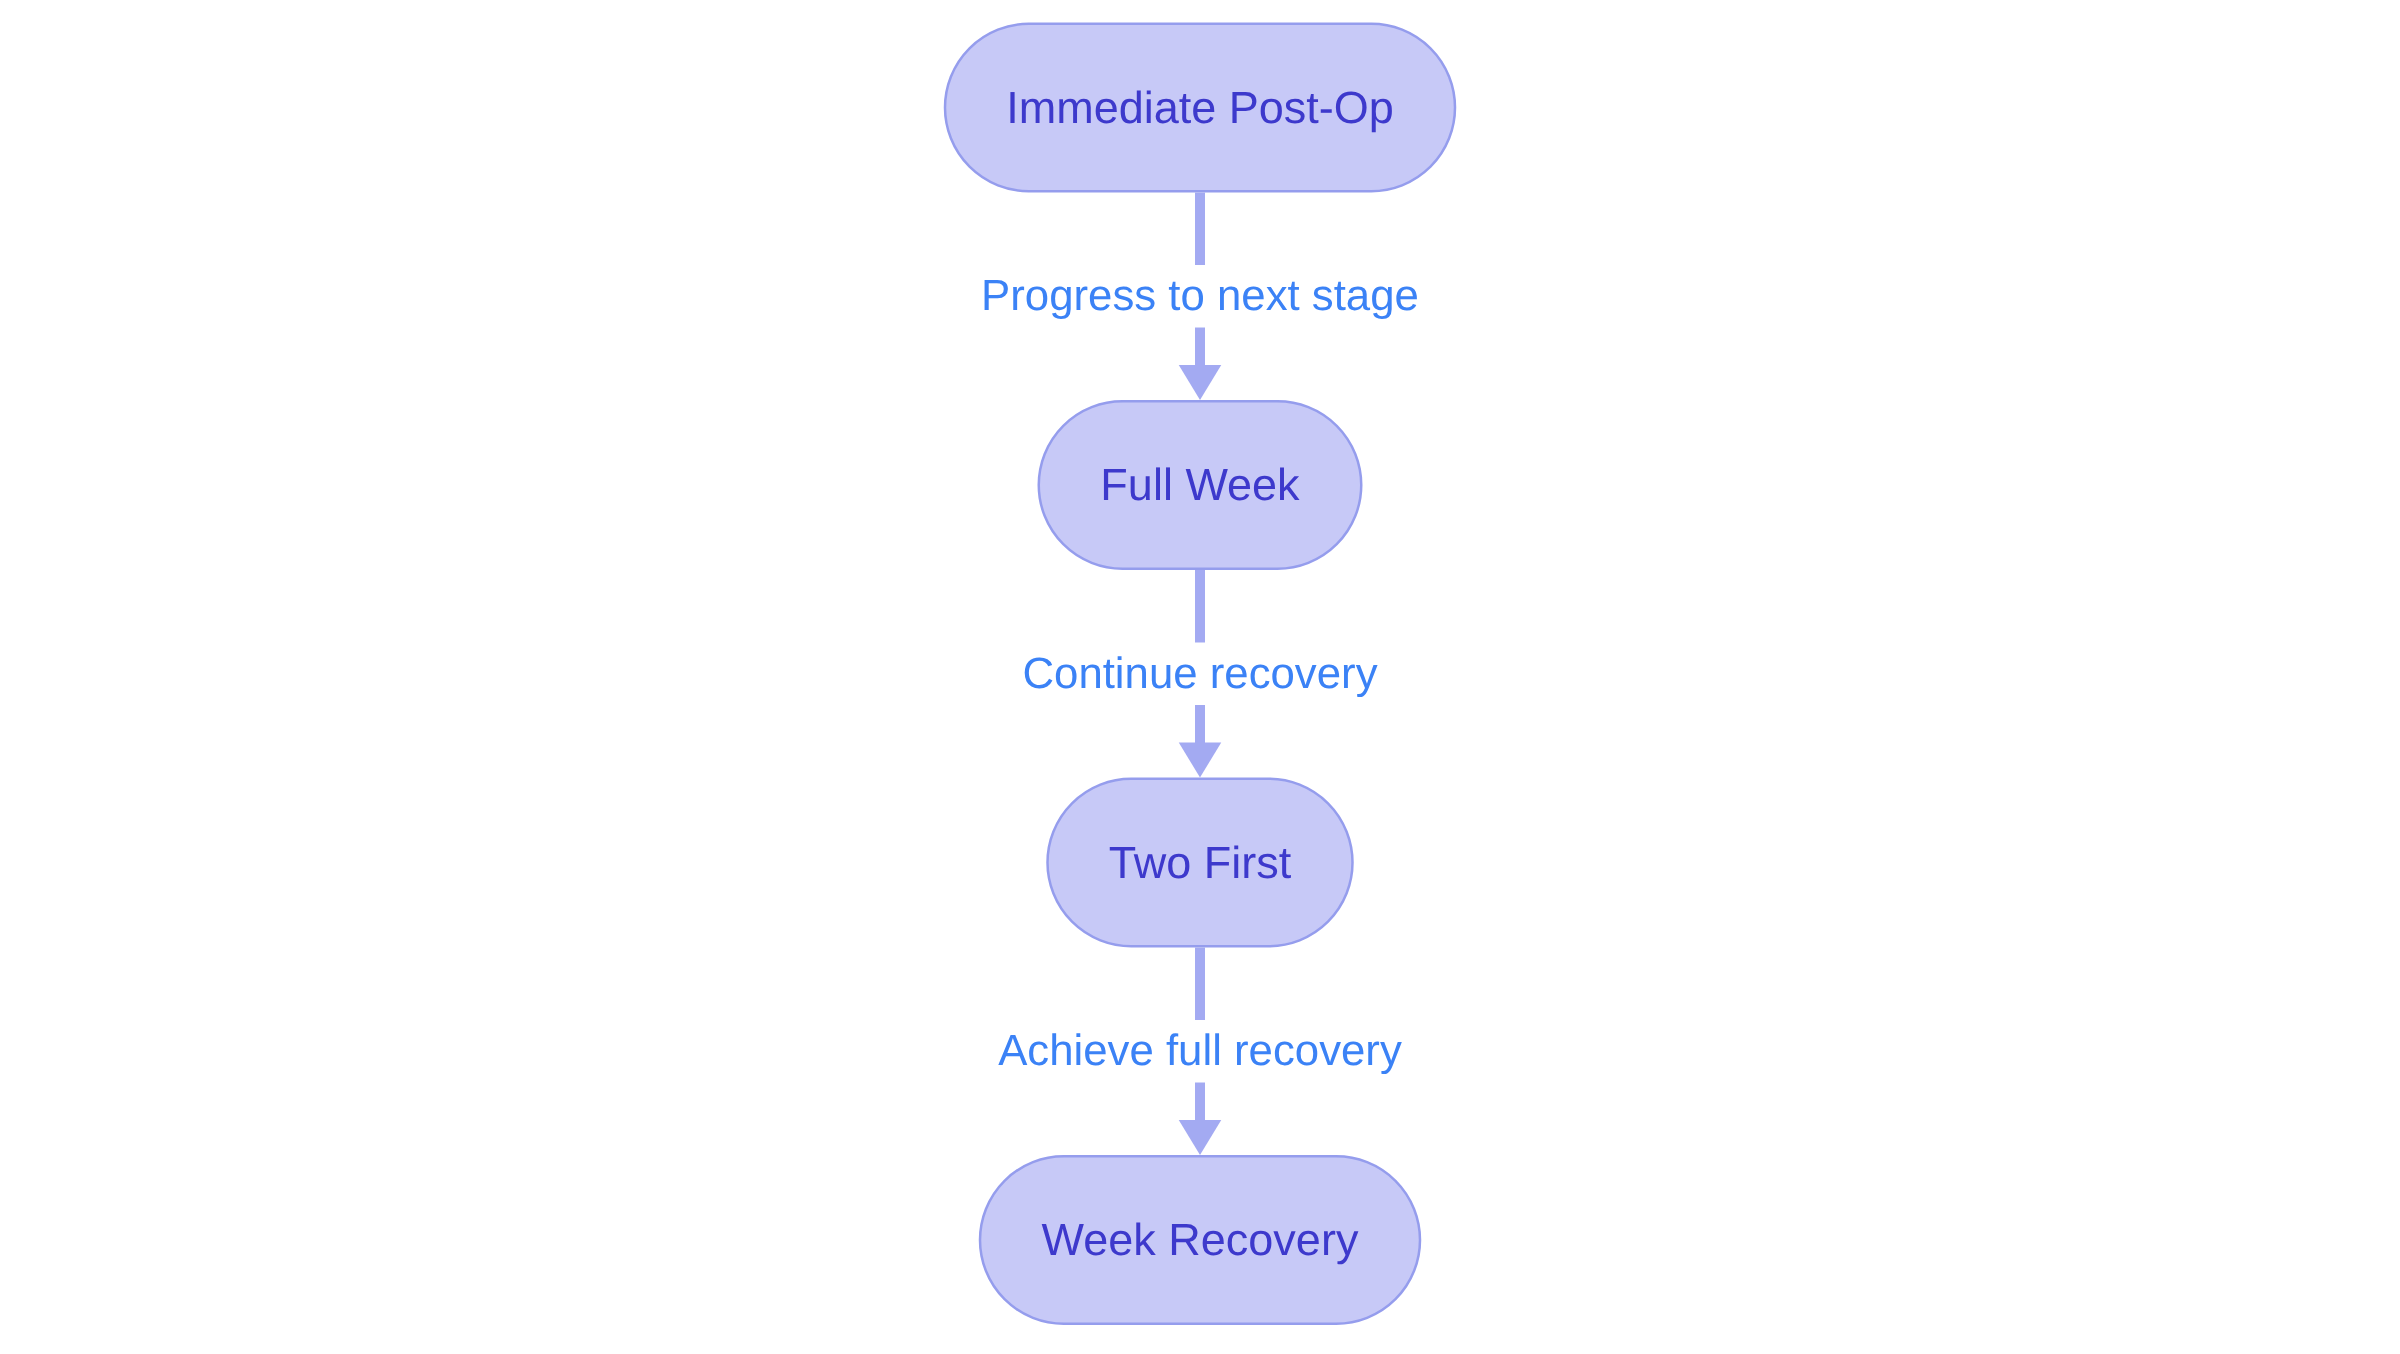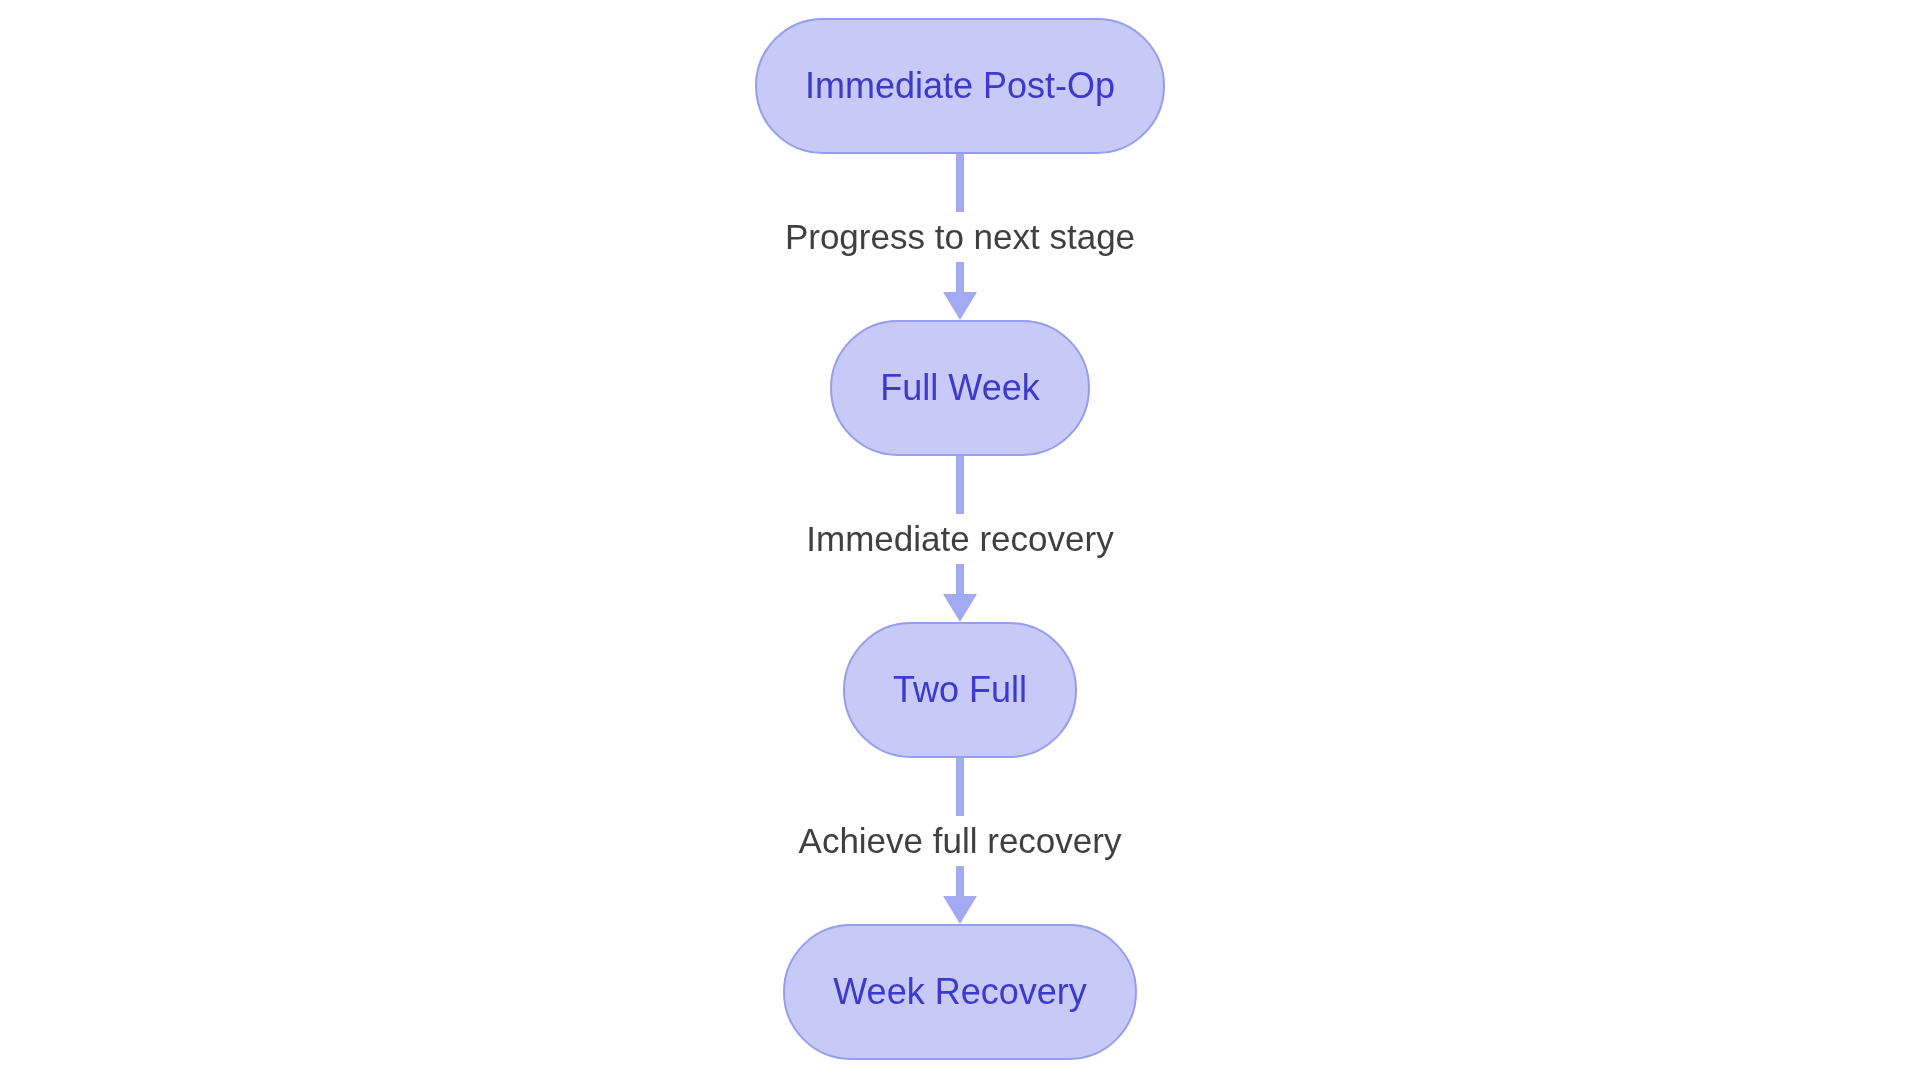--- a/index.html
+++ b/index.html
@@ -58,21 +58,21 @@
     height: 0;
     border-left: 17px solid transparent;
     border-right: 17px solid transparent;
     border-top: 28px solid #a3aaf2;
   }
   .edge-label {
     position: relative;
     z-index: 1;
     background: #ffffff;
     padding: 5px 16px;
-    color: #404040;
+    color: #3b82f6;
     font-size: 35px;
     white-space: nowrap;
   }
 </style>
 </head>
 <body>
 
 <div class="canvas">
 
   <div class="node">
@@ -85,25 +85,25 @@
     <div class="edge-label">Progress to next stage</div>
   </div>
 
   <div class="node">
     <span>Full Week</span>
   </div>
 
   <div class="edge">
     <div class="edge-line"></div>
     <div class="arrowhead"></div>
-    <div class="edge-label">Immediate recovery</div>
+    <div class="edge-label">Continue recovery</div>
   </div>
 
   <div class="node">
-    <span>Two Full</span>
+    <span>Two First</span>
   </div>
 
   <div class="edge">
     <div class="edge-line"></div>
     <div class="arrowhead"></div>
     <div class="edge-label">Achieve full recovery</div>
   </div>
 
   <div class="node">
     <span>Week Recovery</span>

